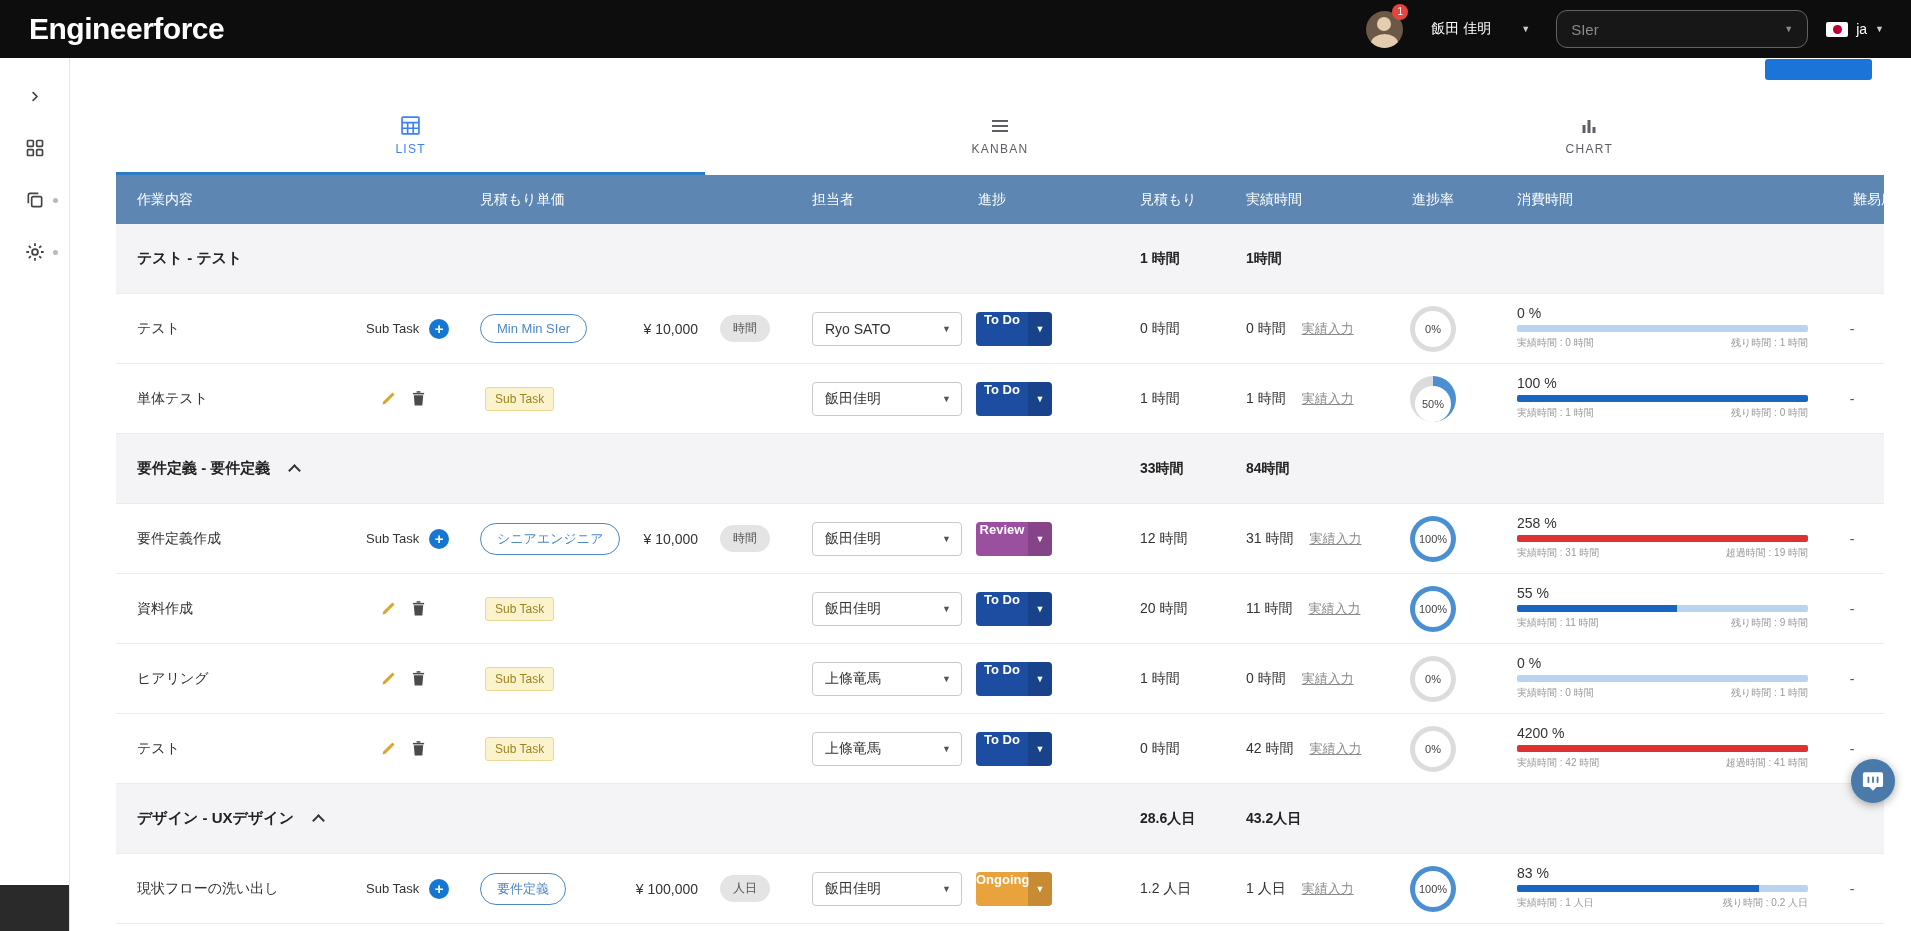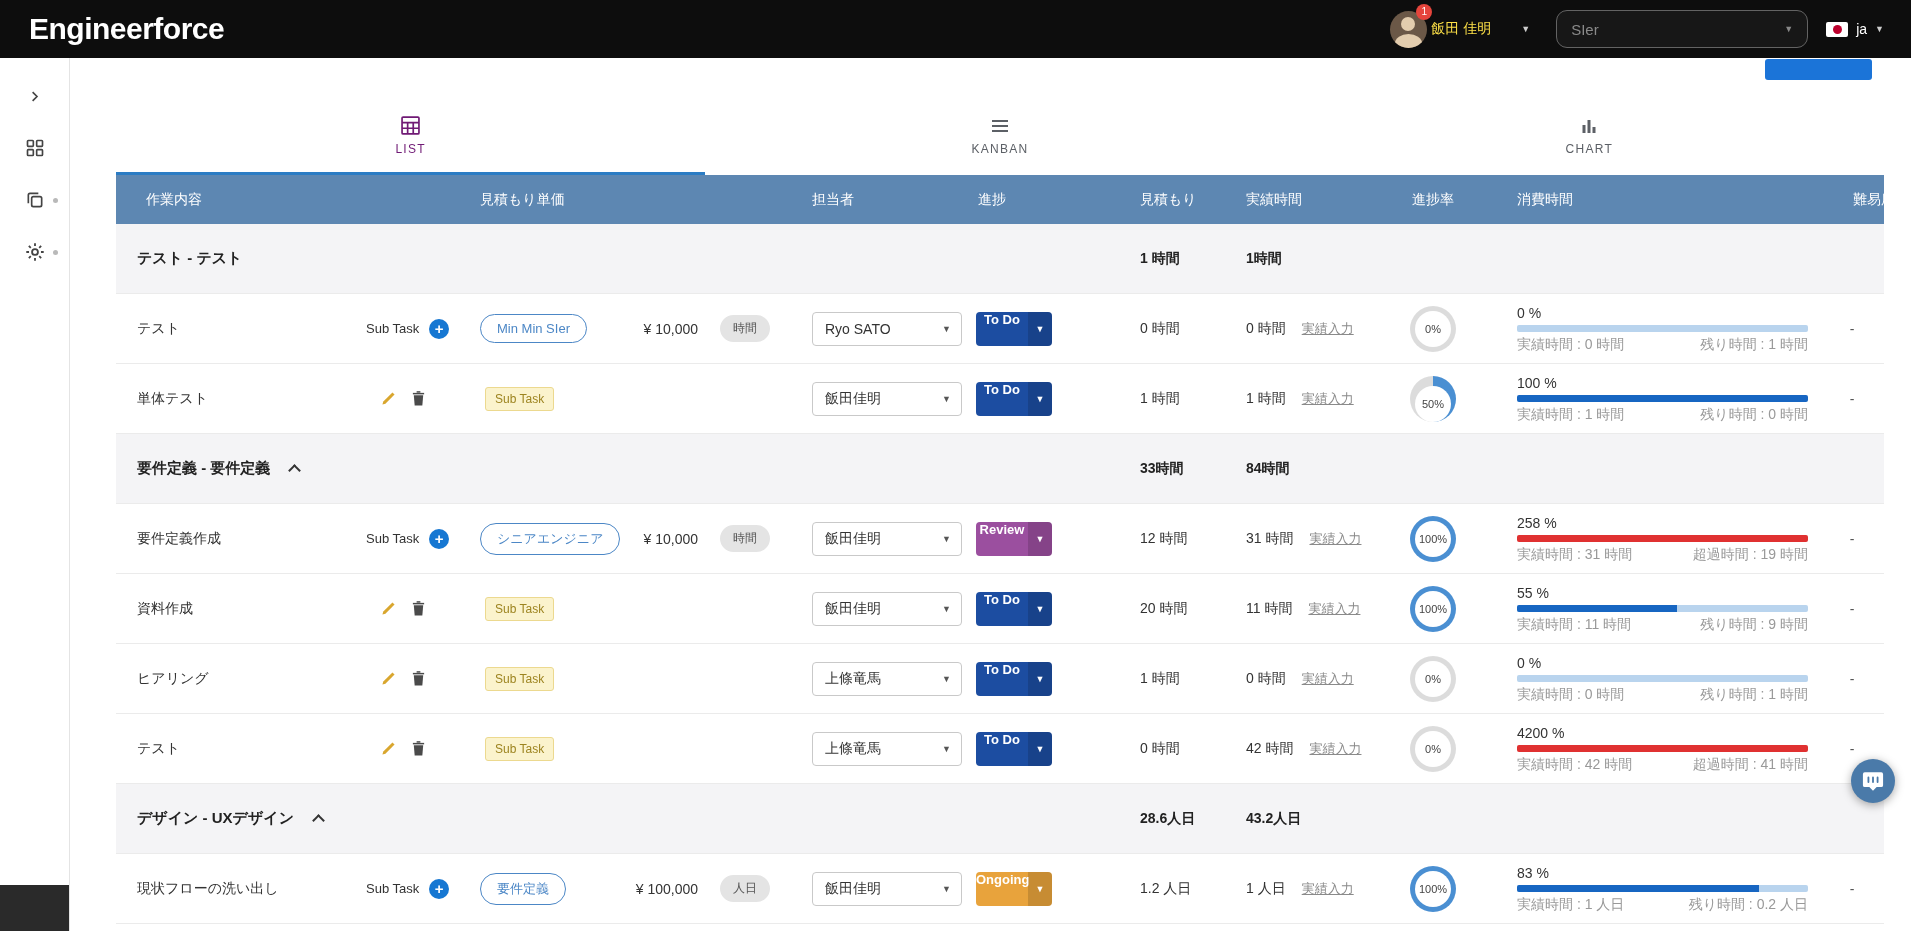--- a/index.html
+++ b/index.html
@@ -10,21 +10,21 @@
   .app-header{height:58px;background:#0d0d0d;display:flex;align-items:center;
     padding:0 27px 0 29px;position:relative;z-index:10}
   .logo{color:#fff;font-size:30px;font-weight:800;letter-spacing:-.5px}
   .h-right{margin-left:auto;display:flex;align-items:center}
   .avatar{width:37px;height:37px;border-radius:50%;position:relative;cursor:pointer}
   .av-img{width:100%;height:100%;border-radius:50%;overflow:hidden;background:#6b5847;position:relative}
   .av-head{position:absolute;top:6px;left:11px;width:14px;height:14px;border-radius:50%;background:#e3cdae}
   .av-body{position:absolute;top:23px;left:5px;width:27px;height:18px;border-radius:50% 50% 0 0;background:#e3cdae}
   .notif{position:absolute;top:-7px;right:-5px;background:#e5453c;color:#fff;font-size:10px;
     width:16px;height:16px;border-radius:50%;display:flex;align-items:center;justify-content:center}
-  .user-name{color:#fde047;font-size:14px;margin-left:4px}
+  .user-name{color:#ffffff;font-size:14px;margin-left:28px}
   .user-caret{color:#ccc;font-size:9px;margin-left:30px;cursor:pointer}
   .org-select{width:252px;height:38px;border:1px solid #636363;border-radius:11px;background:#171717;
     display:flex;align-items:center;justify-content:space-between;padding:0 14px;margin-left:26px;cursor:pointer}
   .org-placeholder{color:#8a8a8a;font-size:15px}
   .caret-glyph{color:#888;font-size:9px}
   .lang{display:flex;align-items:center;gap:8px;margin-left:18px;cursor:pointer}
   .flag{width:22px;height:15px;background:#fff;border-radius:2px;display:flex;align-items:center;justify-content:center}
   .flag-dot{width:9px;height:9px;border-radius:50%;background:#bc002d}
   .lang-label{color:#fff;font-size:14px}
   .lang .caret-glyph{color:#ccc}
@@ -40,29 +40,29 @@
   .main{flex:1;overflow:hidden;position:relative}
   .content{padding:0 27px 0 46px}
 
   .cut-btn{position:absolute;top:1px;right:39px;width:107px;height:21px;background:#1b74d8;
     border-radius:3px;cursor:pointer}
 
   
   .tabs{display:flex;height:117px}
   .tab{flex:1;display:flex;flex-direction:column;justify-content:flex-end;align-items:center;gap:7px;
     padding-bottom:16px;border-bottom:3px solid transparent;color:#5c6066;cursor:pointer}
-  .tab.active{color:#701a75;border-bottom-color:#2b7cc4}
+  .tab.active{color:#3b82f6;border-bottom-color:#2b7cc4}
   .tab-label{font-size:12px;letter-spacing:1.3px}
 
   
   .grid12{display:grid;grid-template-columns:240px 104px 168px 76px 82px 190px 128px 108px 162px 118px 328px 64px;
     align-items:center}
   .thead{height:49px;background:#5d87b2;color:#fff;font-size:14px}
   .th{display:flex;align-items:center;white-space:nowrap;overflow:hidden;height:100%}
-  .th-name{grid-column:1/3;padding-left:30px}
+  .th-name{grid-column:1/3;padding-left:21px}
   .th-badge{grid-column:3/6;padding-left:20px}
   .th-assignee{grid-column:6;padding-left:26px}
   .th-status{grid-column:7;padding-left:2px}
   .th-est{grid-column:8;padding-left:36px}
   .th-actual{grid-column:9;padding-left:34px}
   .th-rate{grid-column:10;justify-content:center}
   .th-consumed{grid-column:11;padding-left:25px}
   .th-diff{grid-column:12;padding-left:33px}
 
   .trow{height:70px;border-bottom:1px solid #ebebeb;background:#fff}
@@ -107,21 +107,21 @@
   .link{color:#8a8a8a;text-decoration:underline;font-size:13px;cursor:pointer}
   .c-rate{justify-content:center}
   .ring{width:46px;height:46px;border-radius:50%;display:flex;align-items:center;justify-content:center;
     background:#dcdcdc}
   .ring-label{width:36px;height:36px;background:#fff;border-radius:50%;display:flex;align-items:center;
     justify-content:center;font-size:11px;color:#444}
   .c-consumed{display:block;padding:11px 12px 0 25px}
   .pct{font-size:14px;color:#333;margin-bottom:4px}
   .bar{height:7px;background:#b9d4ee;border-radius:2px;overflow:hidden}
   .fill{height:100%}
-  .bar-sub{display:flex;justify-content:space-between;font-size:14px;color:#999;margin-top:4px;white-space:nowrap}
+  .bar-sub{display:flex;justify-content:space-between;font-size:10px;color:#999;margin-top:4px;white-space:nowrap}
   .c-diff{justify-content:center;font-size:14px;color:#555}
 
   .chat-btn{position:absolute;right:16px;bottom:128px;width:44px;height:44px;border-radius:50%;
     background:#4a7aa9;display:flex;align-items:center;justify-content:center;cursor:pointer;
     box-shadow:0 2px 10px rgba(0,0,0,.35);z-index:20}
 </style>
 </head>
 <body>
 
 <header class="app-header">

